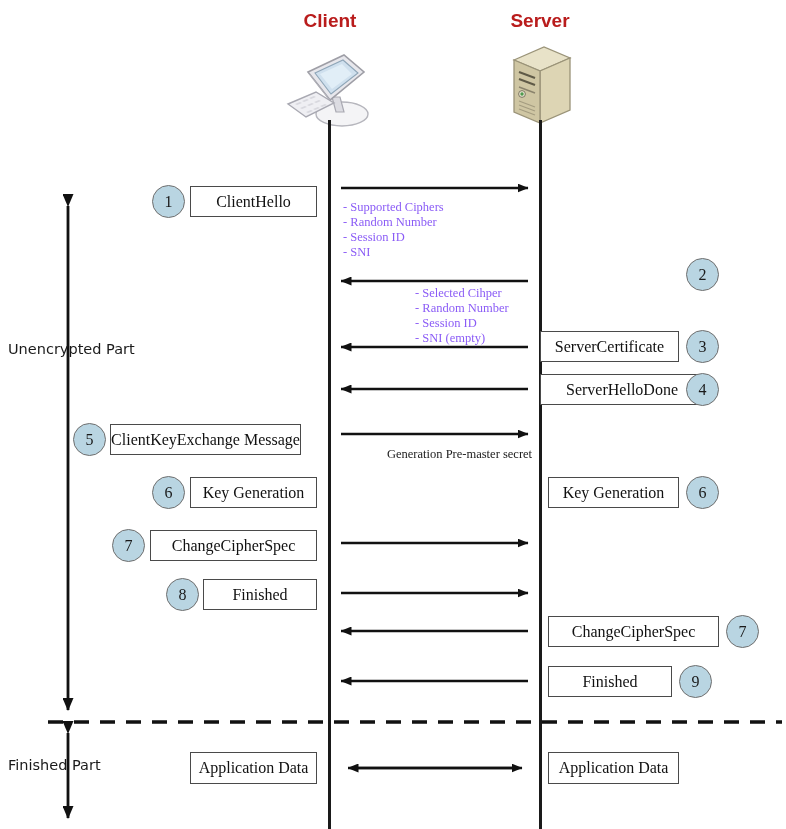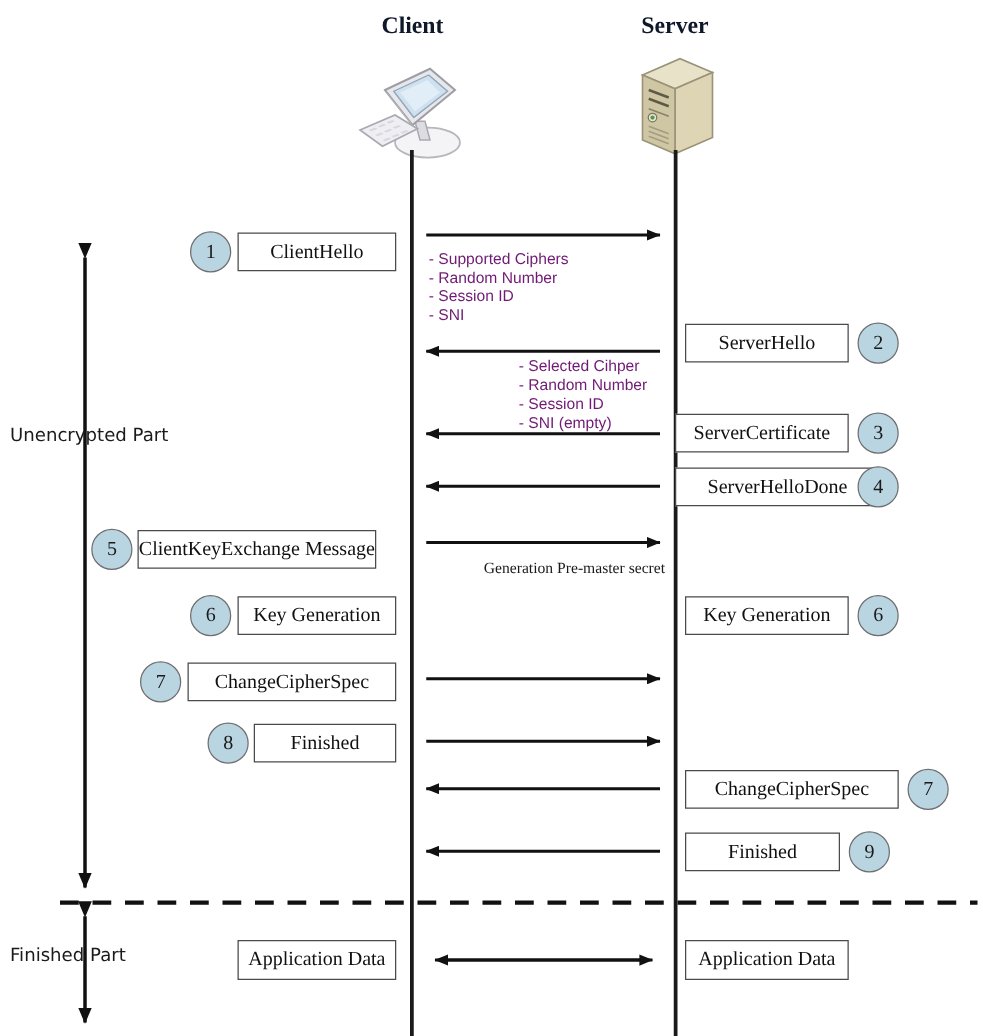--- a/index.html
+++ b/index.html
@@ -14,24 +14,24 @@
     position: relative;
     width: 786px;
     height: 829px;
     background: #ffffff;
     overflow: hidden;
   }
 
   
   .actor-title {
     position: absolute;
-    font-family: Liberation Serif, serif;
+    font-family: Liberation Sans, sans-serif;
     font-weight: bold;
     font-size: 19px;
-    color: #0f172a;
+    color: #b91c1c;
     text-align: center;
     white-space: nowrap;
   }
 
   
   .lifeline {
     position: absolute;
     width: 3px;
     background: #1a1a1a;
   }
@@ -62,23 +62,23 @@
     font-family: "Liberation Serif", serif;
     font-size: 16px;
     display: flex;
     align-items: center;
     justify-content: center;
   }
 
   
   .annot {
     position: absolute;
-    font-family: Liberation Sans, sans-serif;
+    font-family: Liberation Serif, serif;
     font-size: 12.5px;
-    color: #701a75;
+    color: #8b5cf6;
     line-height: 15px;
     white-space: pre;
   }
   .annot-center {
     position: absolute;
     font-family: "Liberation Serif", serif;
     font-size: 12.5px;
     color: #1a1a1a;
     white-space: nowrap;
   }
@@ -228,21 +228,20 @@
   <div class="msgbox" style="left:190px; top:477px; width:127px; height:31px;">Key Generation</div>
 
   <div class="step" style="left:112px; top:529px; width:33px; height:33px;">7</div>
   <div class="msgbox" style="left:150px; top:530px; width:167px; height:31px;">ChangeCipherSpec</div>
 
   <div class="step" style="left:166px; top:578px; width:33px; height:33px;">8</div>
   <div class="msgbox" style="left:203px; top:579px; width:114px; height:31px;">Finished</div>
 
   <div class="msgbox" style="left:190px; top:752px; width:127px; height:32px;">Application Data</div>
 
-  <div class="msgbox" style="left:548px; top:259px; width:131px; height:31px;">ServerHello</div>
   <div class="step" style="left:686px; top:258px; width:33px; height:33px;">2</div>
 
   <div class="msgbox" style="left:540px; top:331px; width:139px; height:31px;">ServerCertificate</div>
   <div class="step" style="left:686px; top:330px; width:33px; height:33px;">3</div>
 
   <div class="msgbox" style="left:540px; top:374px; width:164px; height:31px;">ServerHelloDone</div>
   <div class="step" style="left:686px; top:373px; width:33px; height:33px;">4</div>
 
   <div class="msgbox" style="left:548px; top:477px; width:131px; height:31px;">Key Generation</div>
   <div class="step" style="left:686px; top:476px; width:33px; height:33px;">6</div>

